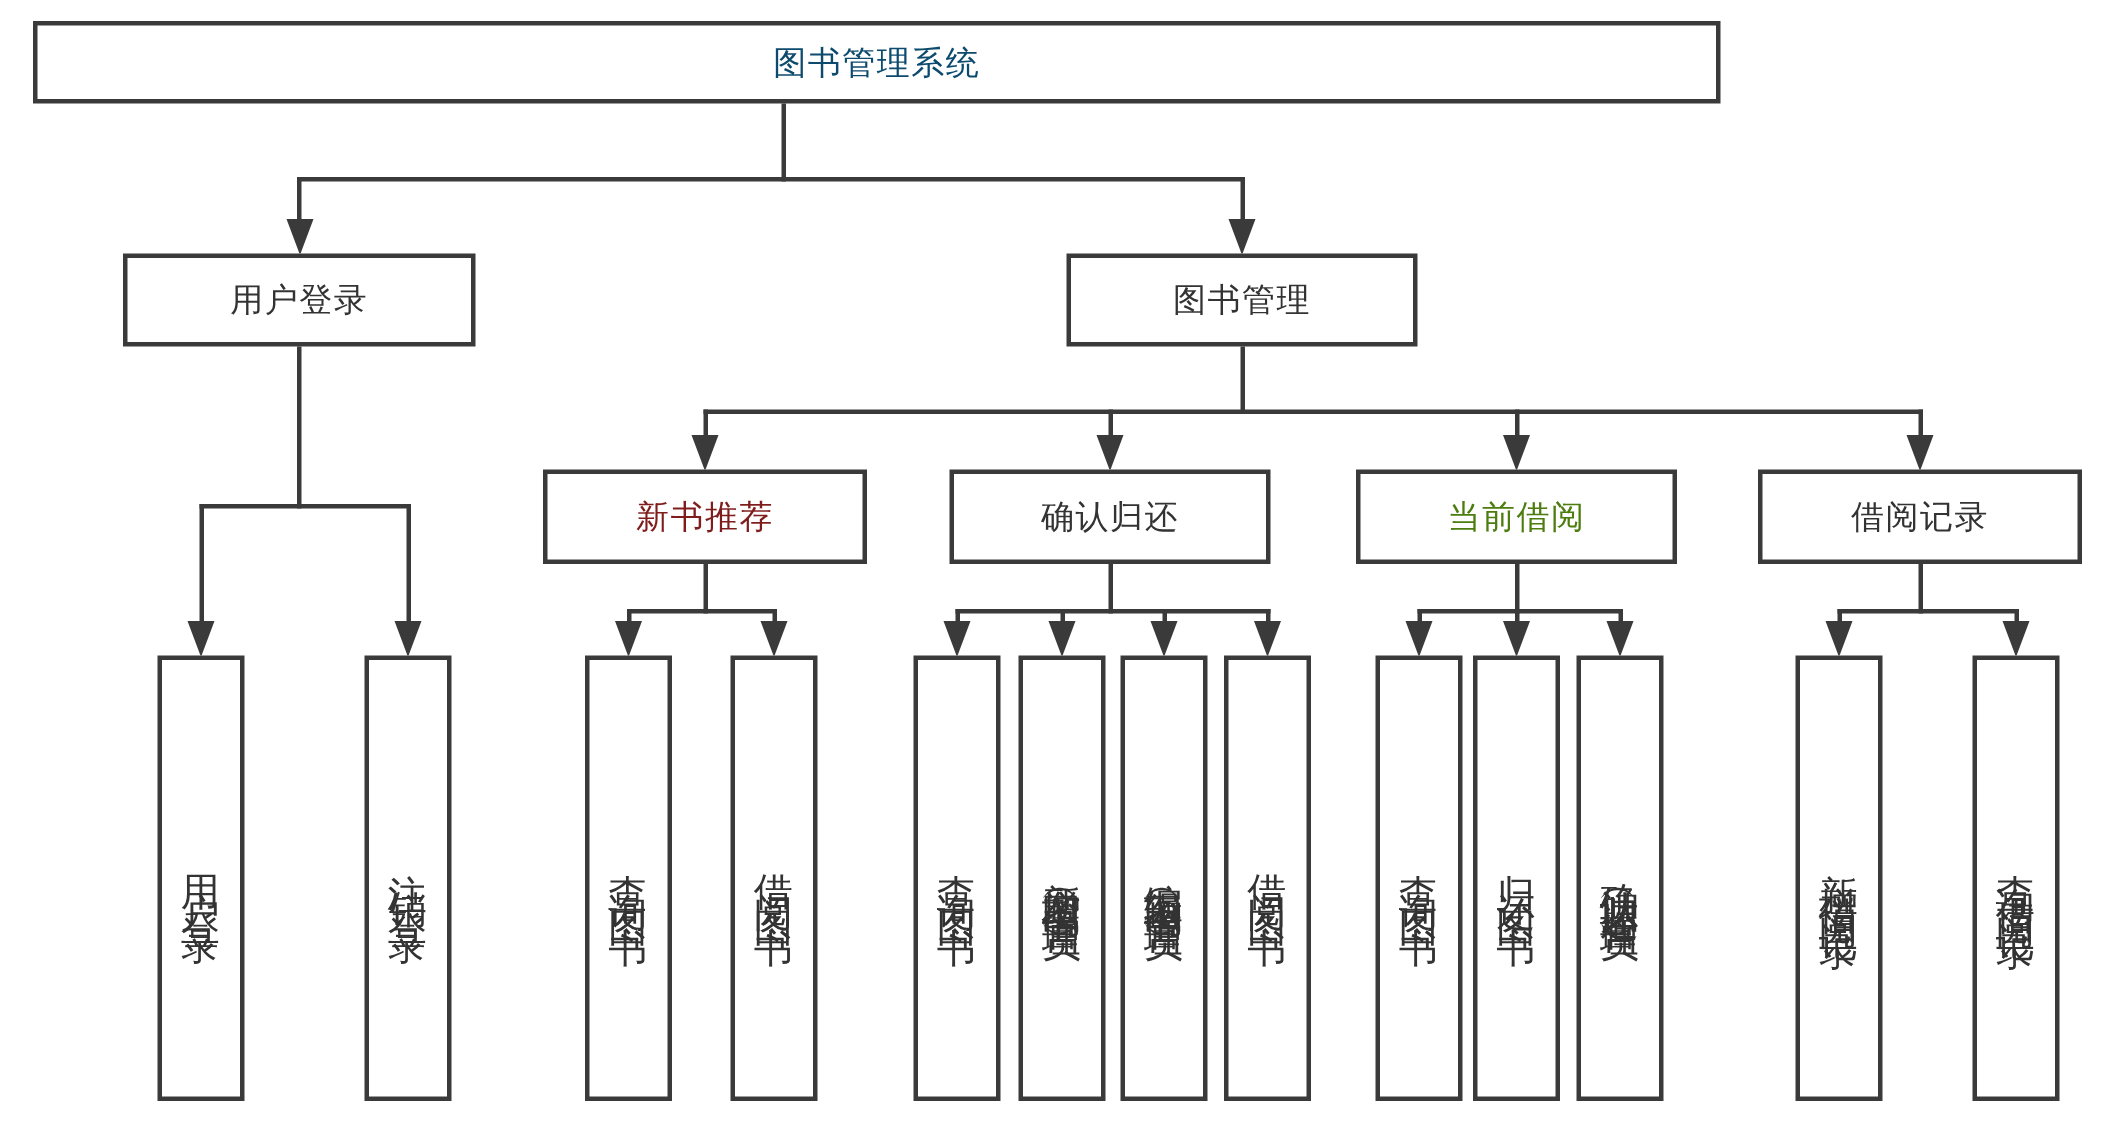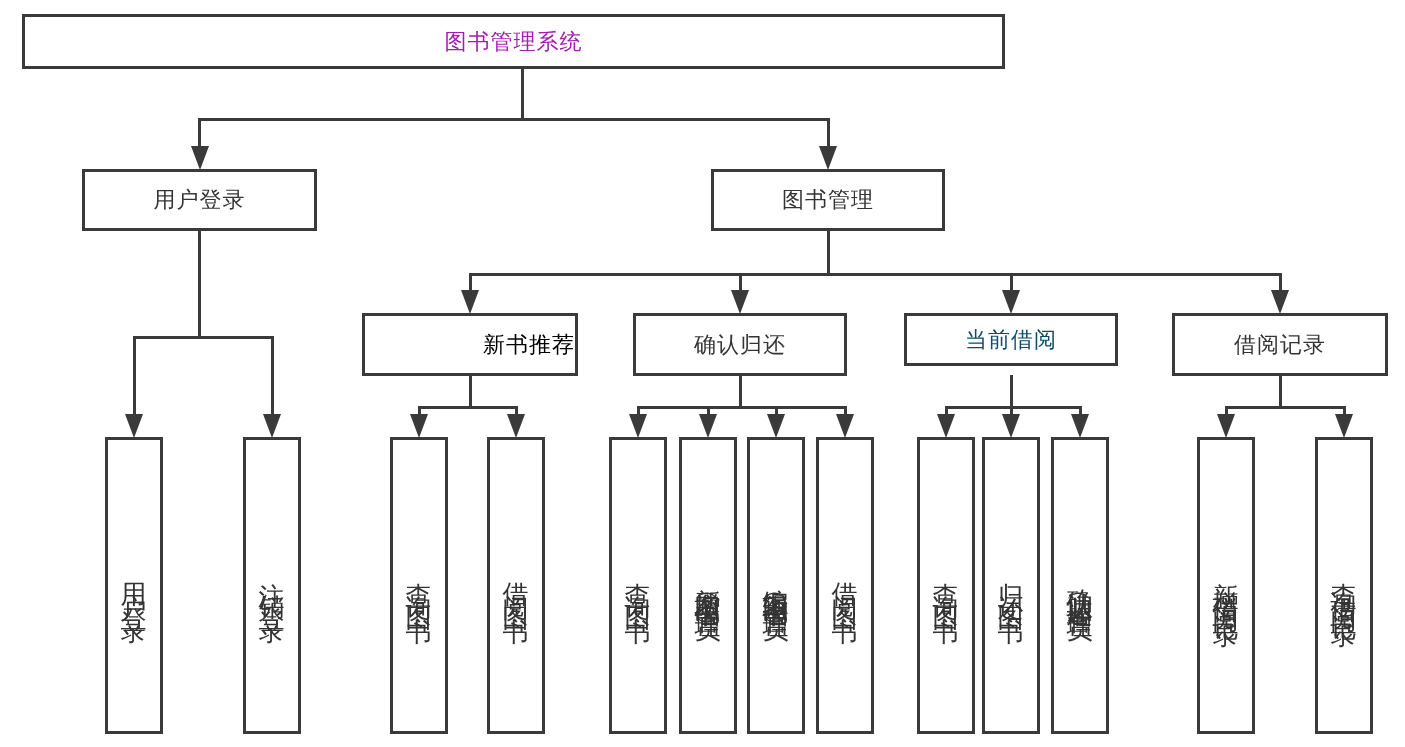--- a/index.html
+++ b/index.html
@@ -116,36 +116,36 @@
     <div class="conn" style="left: 1009.5px; top: 406px; width: 3px; height: 10px; background: rgb(58, 58, 58);"></div>
     <div class="arrowhead" style="left: 1002px; top: 414px; border-top-color: rgb(58, 58, 58);"></div>
     <div class="conn" style="left: 1078.5px; top: 406px; width: 3px; height: 10px; background: rgb(58, 58, 58);"></div>
     <div class="arrowhead" style="left: 1071px; top: 414px; border-top-color: rgb(58, 58, 58);"></div>
     <div class="conn" style="left: 1278.5px; top: 375px; width: 3px; height: 34px; background: rgb(58, 58, 58);"></div>
     <div class="conn" style="left: 1224.5px; top: 406px; width: 121px; height: 3px; background: rgb(58, 58, 58);"></div>
     <div class="conn" style="left: 1224.5px; top: 406px; width: 3px; height: 10px; background: rgb(58, 58, 58);"></div>
     <div class="arrowhead" style="left: 1217px; top: 414px; border-top-color: rgb(58, 58, 58);"></div>
     <div class="conn" style="left: 1342.5px; top: 406px; width: 3px; height: 10px; background: rgb(58, 58, 58);"></div>
     <div class="arrowhead" style="left: 1335px; top: 414px; border-top-color: rgb(58, 58, 58);"></div>
-    <div class="node" style="left: 22px; top: 14px; width: 983px; height: 55px; border-color: rgb(58, 58, 58); background: rgb(255, 255, 255); color: #a21caf; justify-content: center;">
+    <div class="node" style="left: 22px; top: 14px; width: 1125px; height: 55px; border-color: rgb(58, 58, 58); background: rgb(255, 255, 255); color: #0c4a6e; justify-content: center;">
       <span class="label-h">图书管理系统</span>
     </div>
     <div class="node" style="left: 82px; top: 169px; width: 235px; height: 62px; border-color: rgb(58, 58, 58); background: rgb(255, 255, 255); color: rgb(51, 51, 51);">
       <span class="label-h">用户登录</span>
     </div>
     <div class="node" style="left: 711px; top: 169px; width: 234px; height: 62px; border-color: rgb(58, 58, 58); background: rgb(255, 255, 255); color: rgb(51, 51, 51);">
       <span class="label-h">图书管理</span>
     </div>
-    <div class="node" style="left: 362px; top: 313px; width: 216px; height: 63px; border-color: rgb(58, 58, 58); background: rgb(255, 255, 255); color: #000000; justify-content: flex-end;">
+    <div class="node" style="left: 362px; top: 313px; width: 216px; height: 63px; border-color: rgb(58, 58, 58); background: rgb(255, 255, 255); color: #7f1d1d;">
       <span class="label-h">新书推荐</span>
     </div>
     <div class="node" style="left: 633px; top: 313px; width: 214px; height: 63px; border-color: rgb(58, 58, 58); background: rgb(255, 255, 255); color: rgb(51, 51, 51);">
       <span class="label-h">确认归还</span>
     </div>
-    <div class="node" style="left: 904px; top: 313px; width: 214px; height: 53px; border-color: rgb(58, 58, 58); background: rgb(255, 255, 255); color: #0c4a6e;">
+    <div class="node" style="left: 904px; top: 313px; width: 214px; height: 63px; border-color: rgb(58, 58, 58); background: rgb(255, 255, 255); color: #4d7c0f;">
       <span class="label-h">当前借阅</span>
     </div>
     <div class="node" style="left: 1172px; top: 313px; width: 216px; height: 63px; border-color: rgb(58, 58, 58); background: rgb(255, 255, 255); color: rgb(51, 51, 51);">
       <span class="label-h">借阅记录</span>
     </div>
     <div class="node" style="left: 105px; top: 437px; width: 58px; height: 297px; border-color: rgb(58, 58, 58); background: rgb(255, 255, 255); color: rgb(51, 51, 51);">
       <span class="label-v sp-wide">用户登录</span>
     </div>
     <div class="node" style="left: 243px; top: 437px; width: 58px; height: 297px; border-color: rgb(58, 58, 58); background: rgb(255, 255, 255); color: rgb(51, 51, 51);">
       <span class="label-v sp-wide">注销登录</span>

